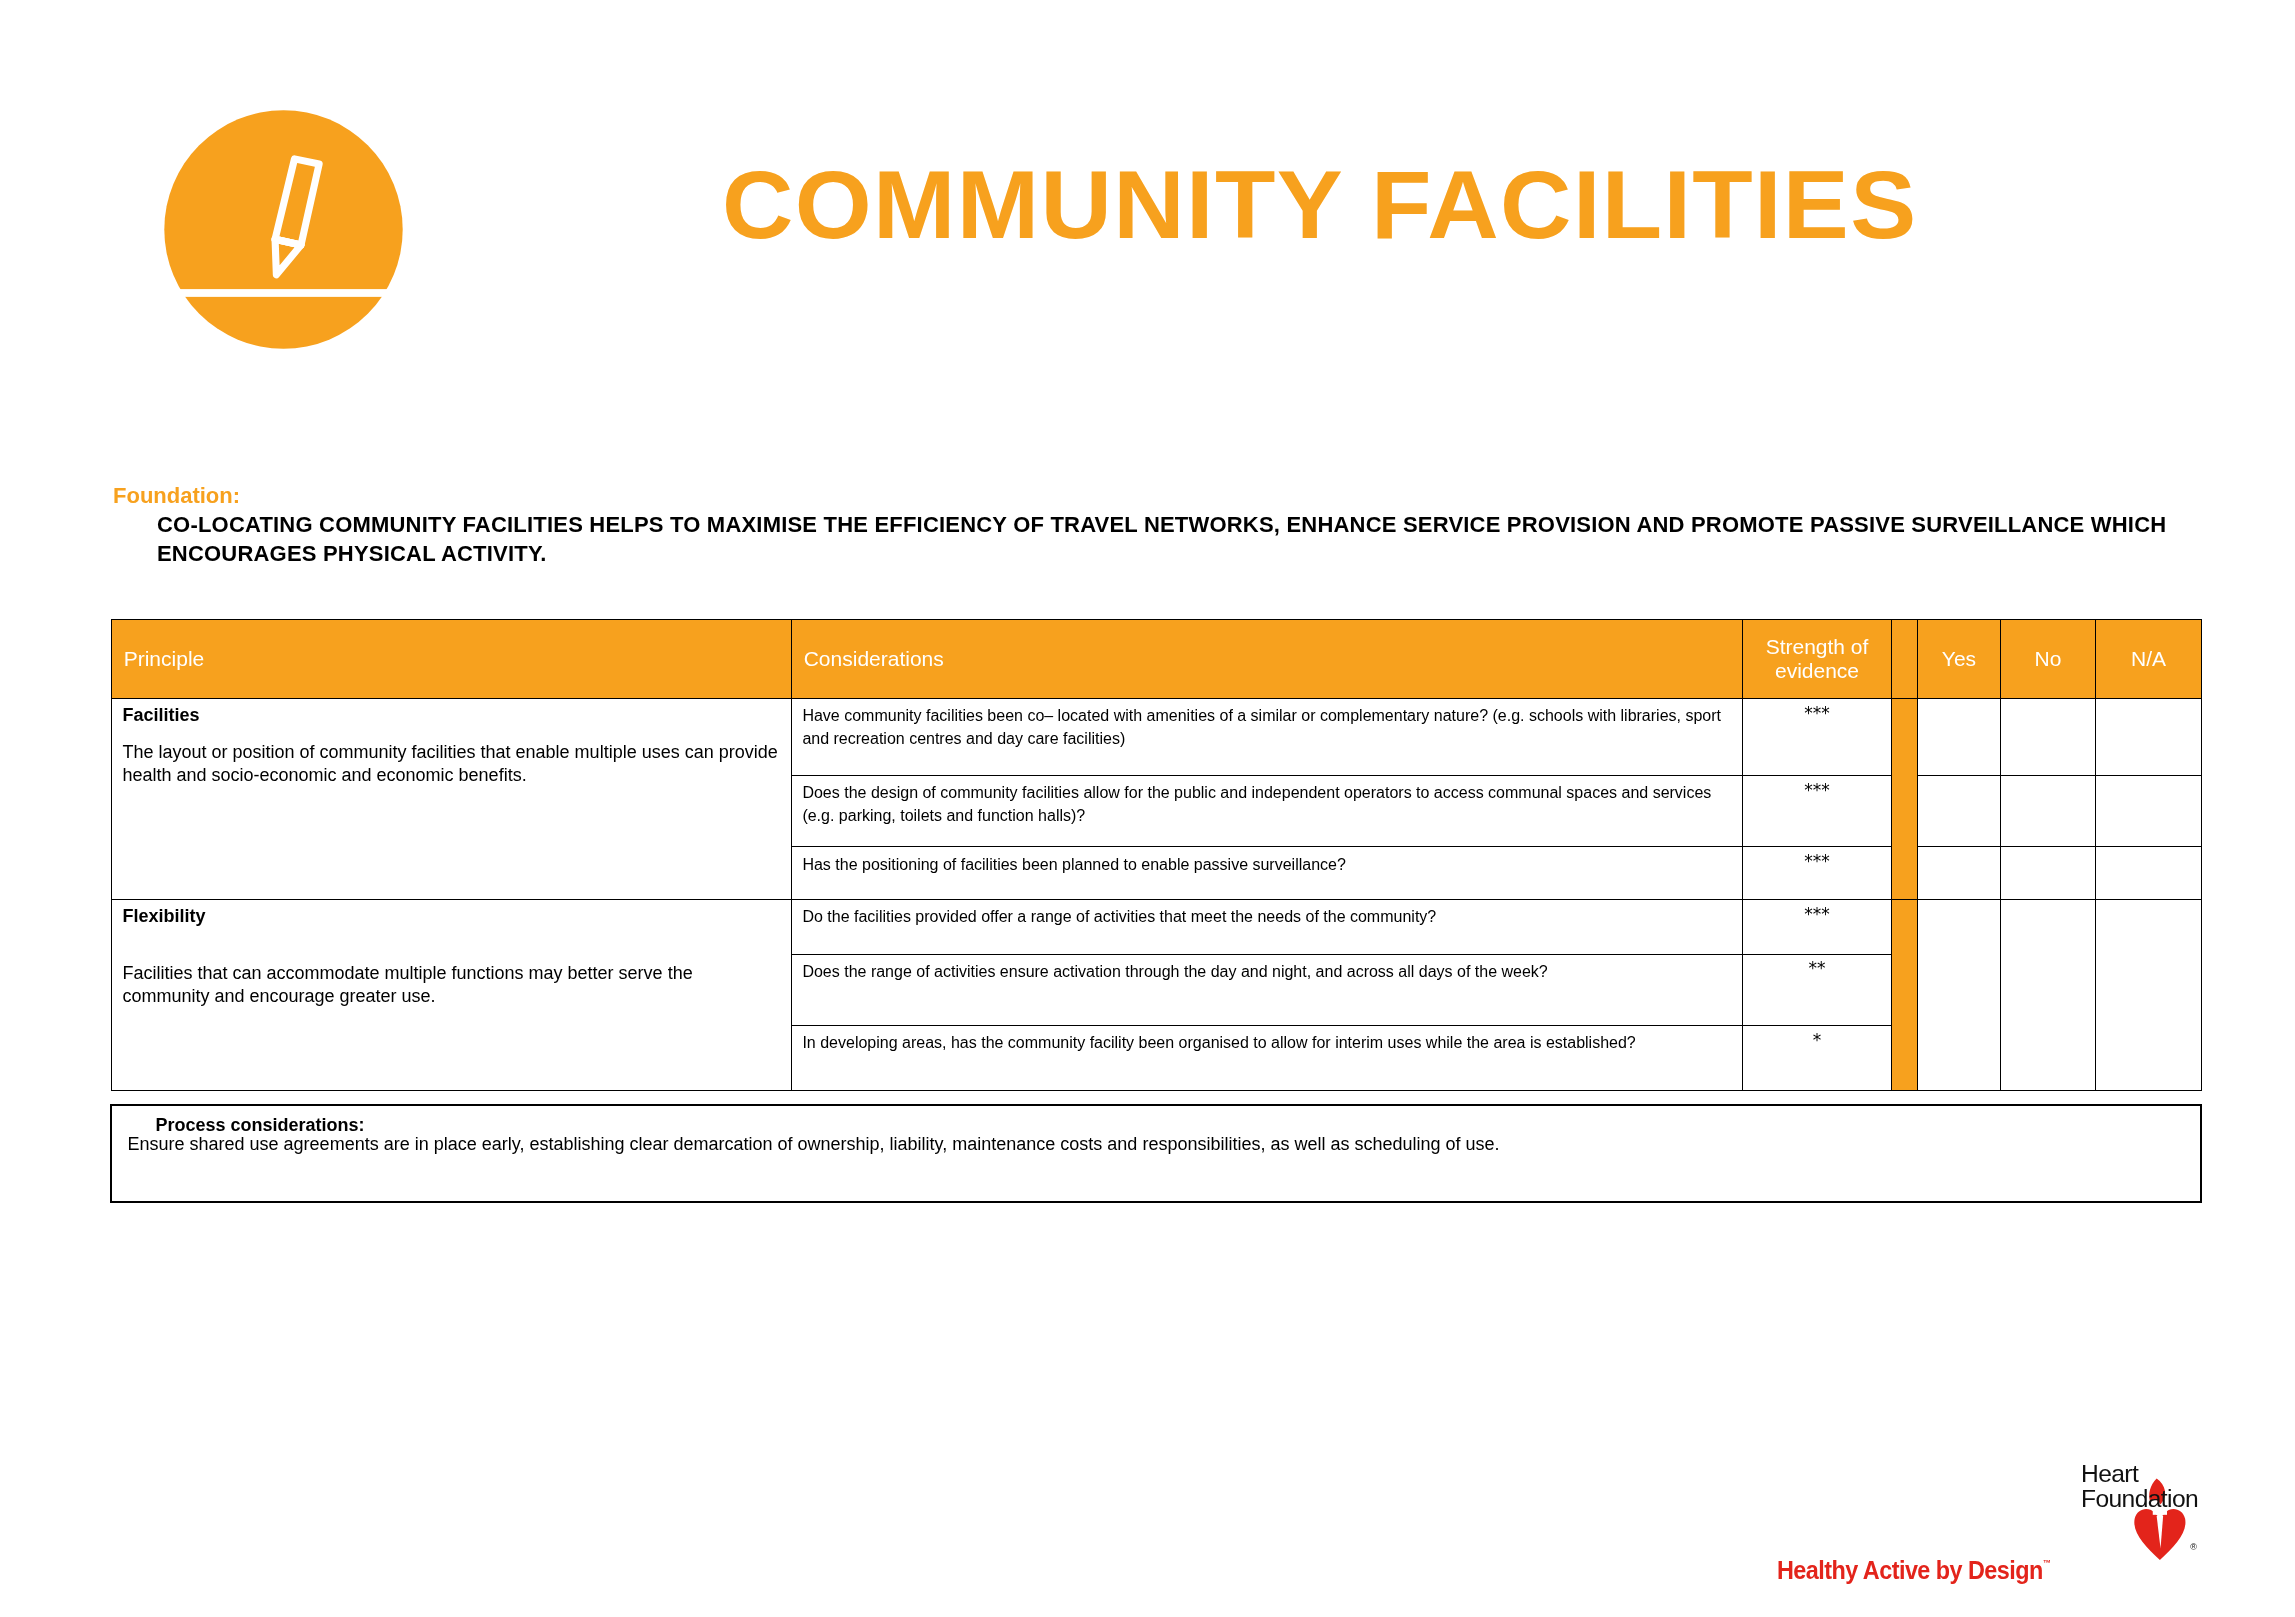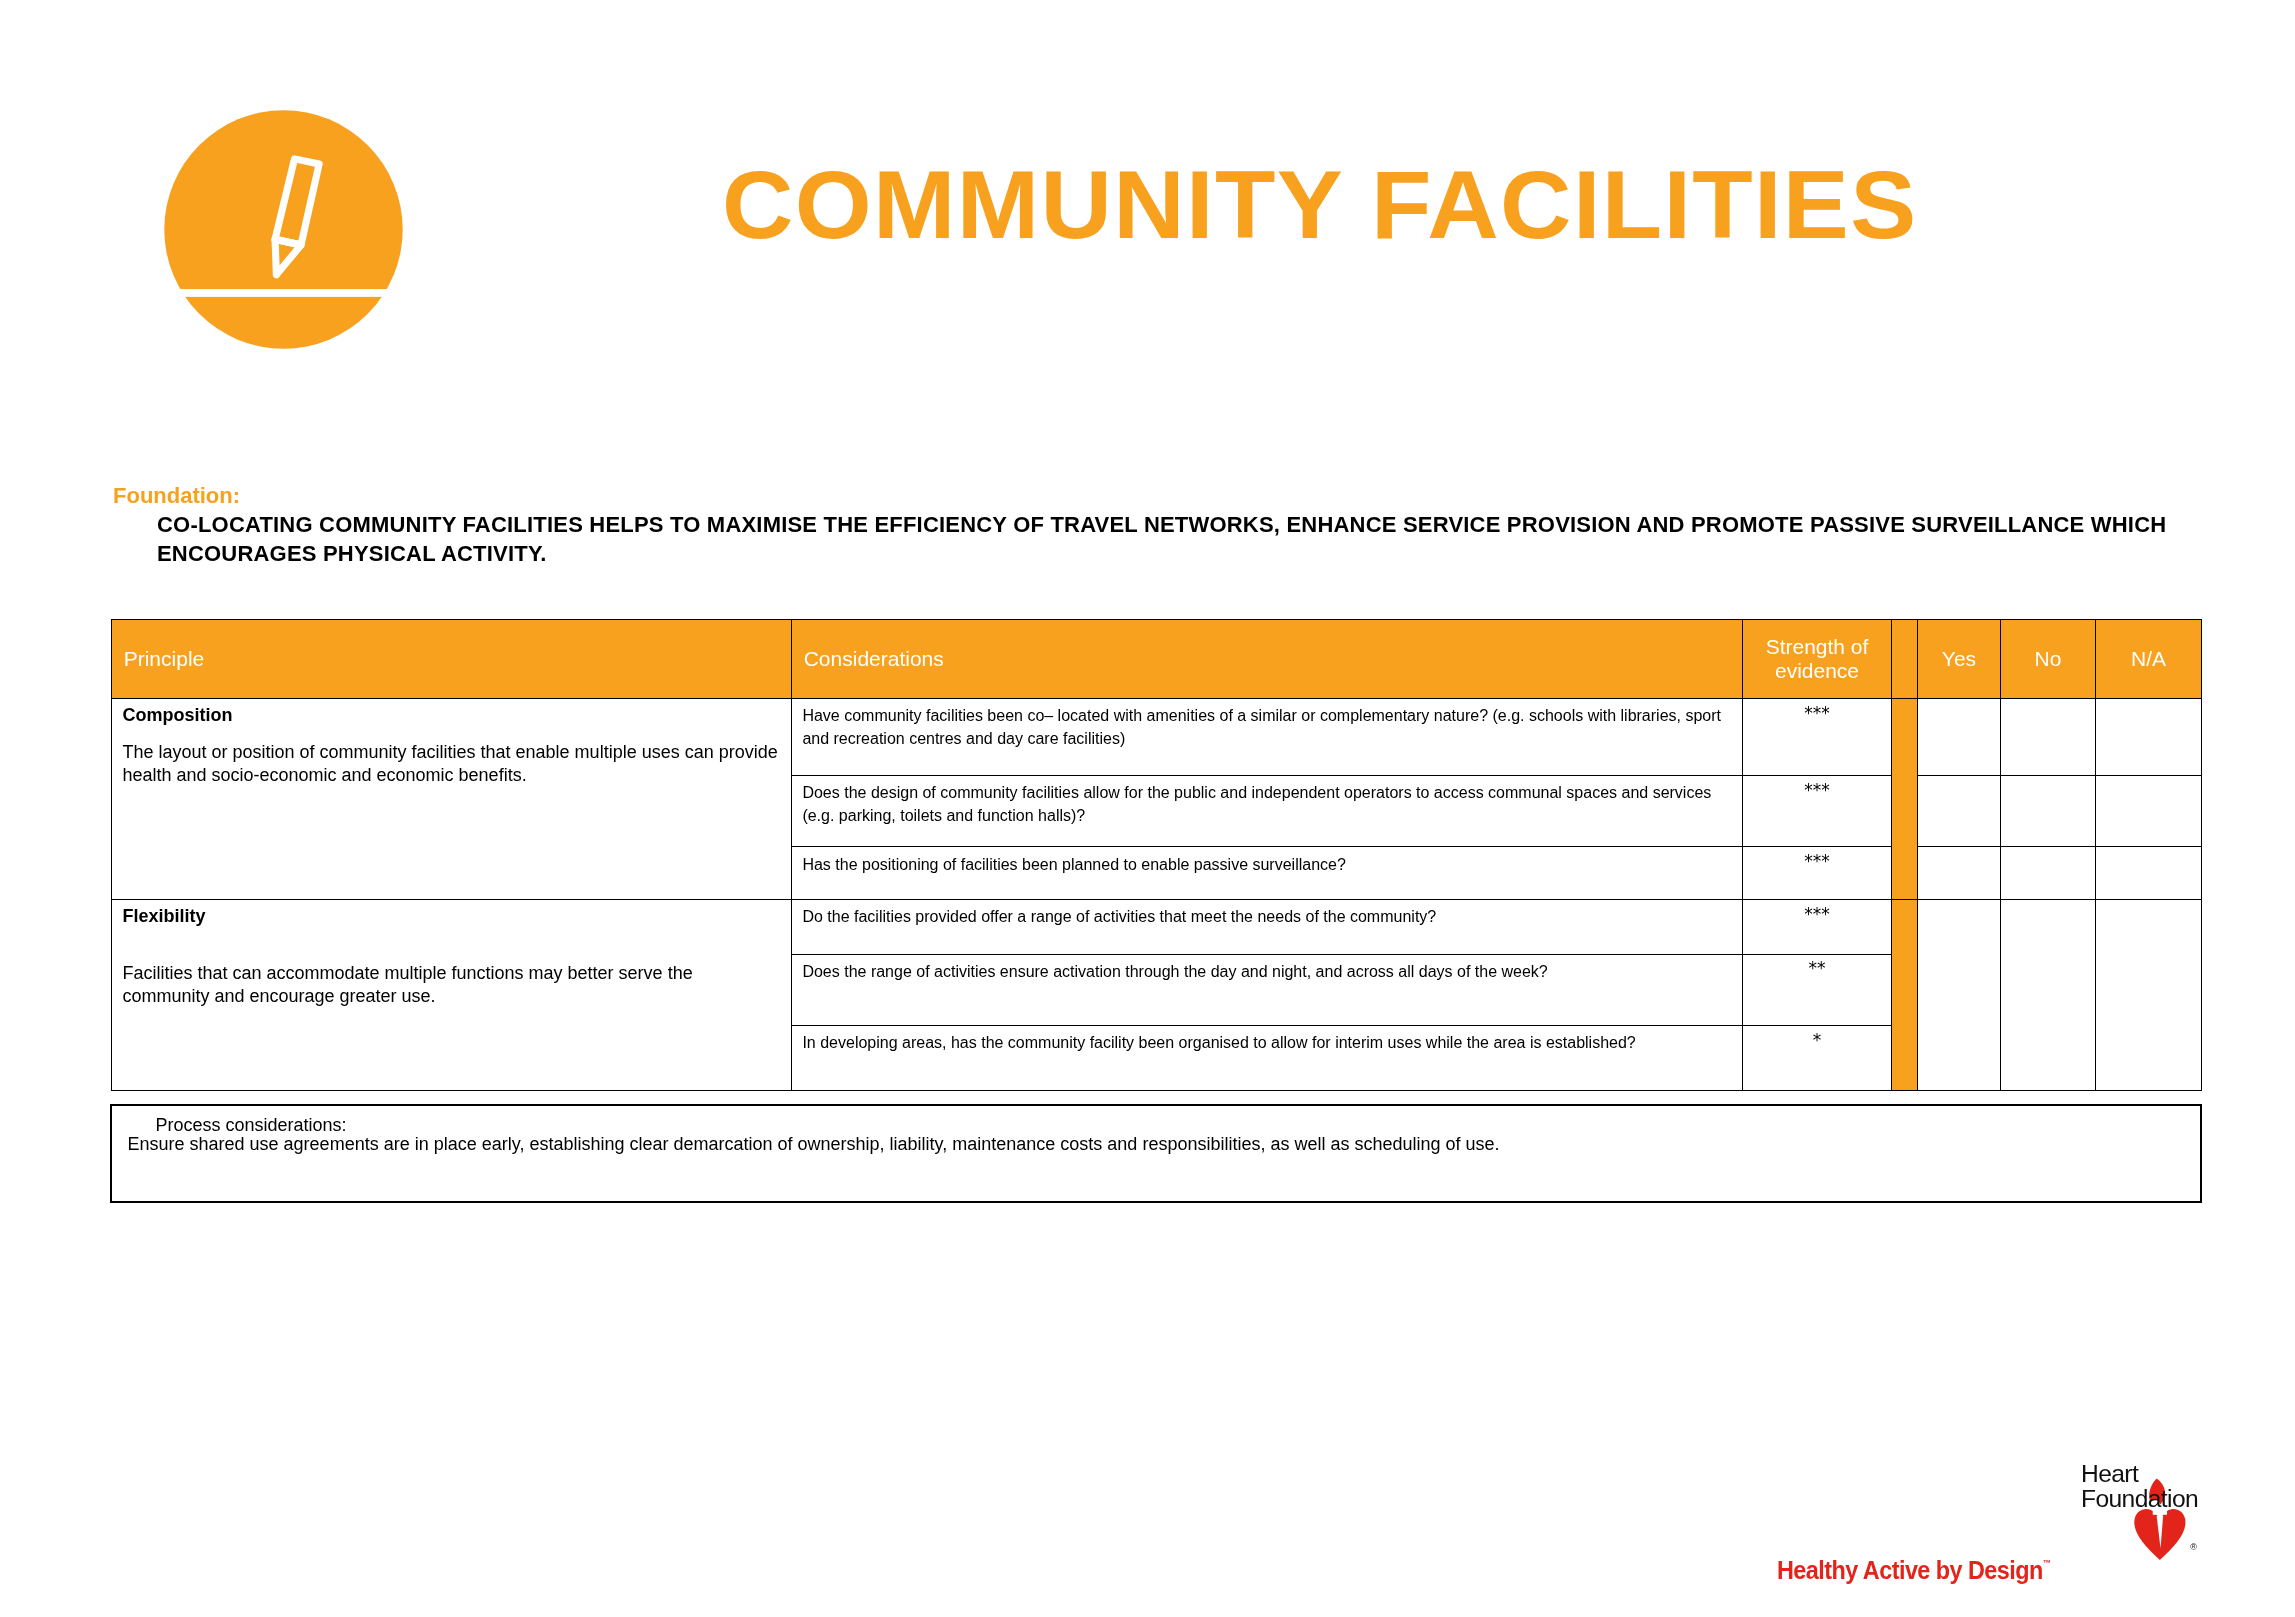--- a/index.html
+++ b/index.html
@@ -27,21 +27,21 @@
   th.center { text-align:center; }
   .principle-title { font-weight:bold; font-size:18px; margin:6.5px 10.4px 0 10.4px; }
   .principle-desc { font-size:18px; line-height:23px; margin:0 10.4px; }
   .consid { font-size:16px; line-height:23px; padding:5.2px 10.4px 0 10.4px !important; }
   .strength { text-align:center; font-size:17px; padding-top:3.9px !important; font-family:"DejaVu Sans", sans-serif; }
   td.orange-bar { background:#F7A11E; }
   td.check { background:#fff; }
 
   
   #process { left:110px; top:1104px; width:2088px; height:95px; border:2.6px solid #000; }
-  #process-title { position:absolute; left:15.5px; top:9px; font-size:18px; font-weight:normal;padding-left:28px; }
+  #process-title { position:absolute; left:15.5px; top:9px; font-size:18px; font-weight:bold;padding-left:28px; }
   #process-text { position:absolute; left:15.5px; top:28px; font-size:18px; }
 
   
   #had { left:1777px; top:1555px; font-size:26px; font-weight:bold; color:#E3241B; letter-spacing:-0.6px; transform:scaleX(0.9); transform-origin:left top; white-space:nowrap; }
   #had sup { font-size:9px; vertical-align:top; position:relative; top:2.6px; }
   #hf-logo { left:2080px; top:1476px; width:130px; height:110px; }
   #hf-text { left:2081px; top:1462px; font-size:24.6px; line-height:24.6px; color:#111; letter-spacing:-0.6px; }
 </style>
 </head>
 <body>
@@ -81,21 +81,21 @@
       <th class="left">Considerations</th>
       <th class="center">Strength of evidence</th>
       <th></th>
       <th class="center">Yes</th>
       <th class="center">No</th>
       <th class="center">N/A</th>
     </tr>
 
     <tr style="height:76px">
       <td rowspan="3">
-        <div class="principle-title">Composition</div>
+        <div class="principle-title">Facilities</div>
         <div style="height:14.3px"></div>
         <div class="principle-desc">The layout or position of community facilities that enable multiple uses can provide health and socio-economic and economic benefits.</div>
       </td>
       <td class="consid">Have community facilities been co– located with amenities of a similar or complementary nature? (e.g. schools with libraries, sport and recreation centres and day care facilities)</td>
       <td class="strength">***</td>
       <td class="orange-bar" rowspan="3"></td>
       <td class="check"></td>
       <td class="check"></td>
       <td class="check"></td>
     </tr>

